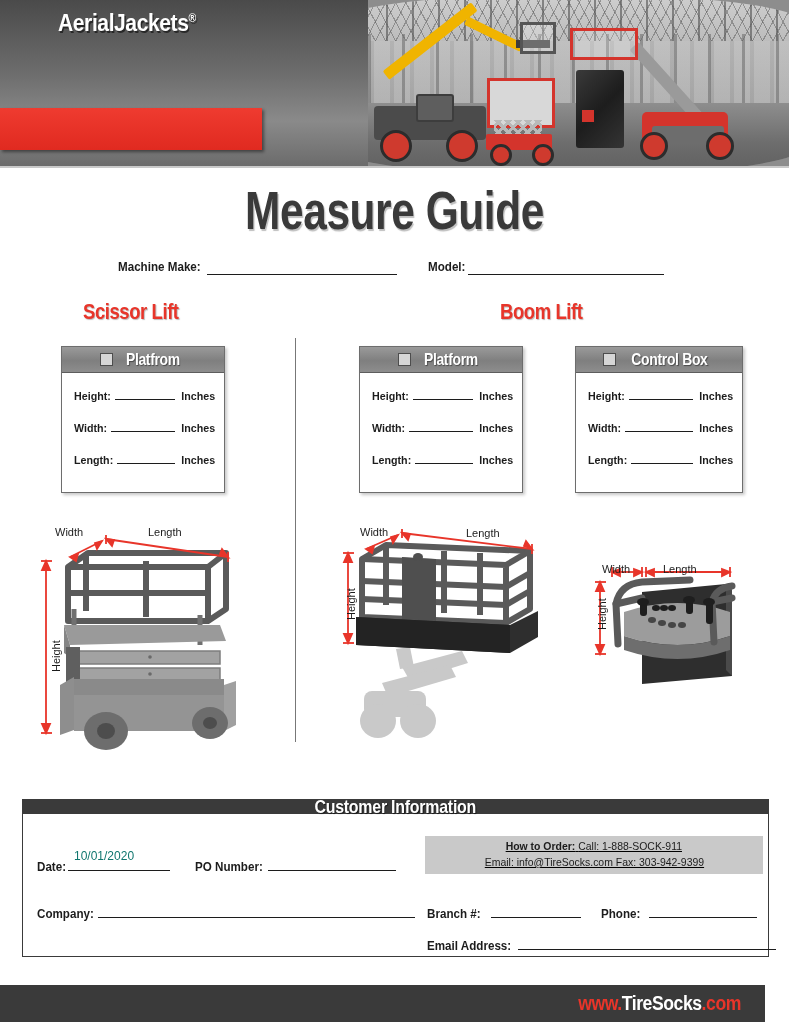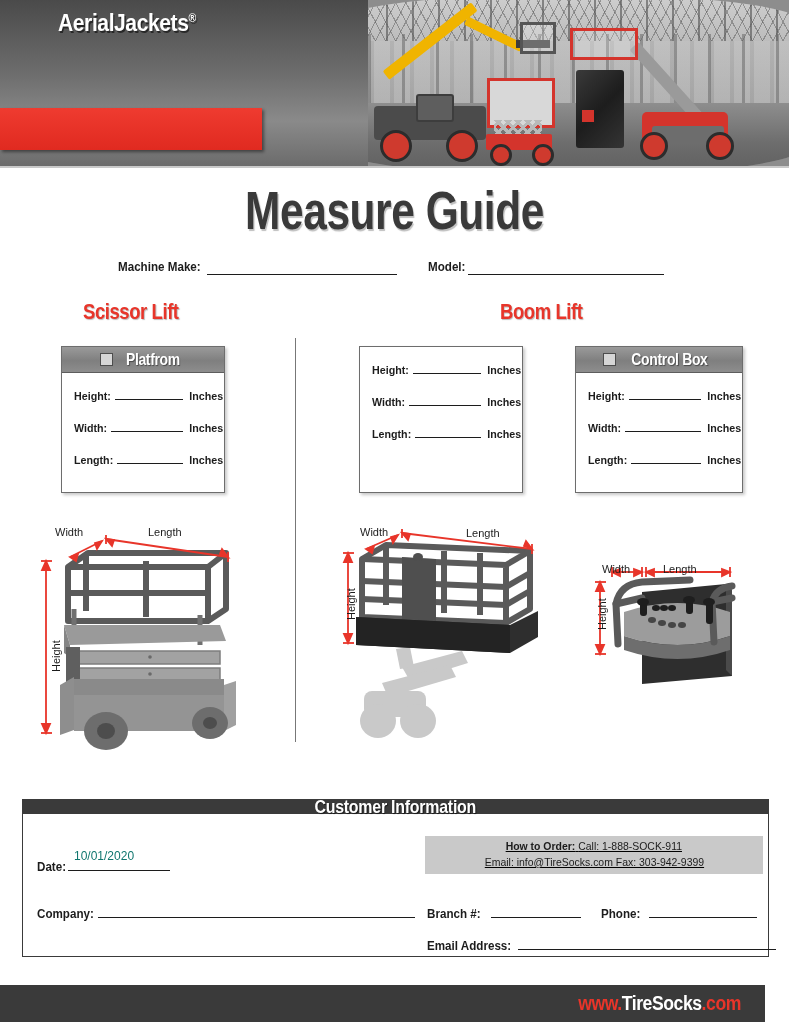--- a/index.html
+++ b/index.html
@@ -249,21 +249,21 @@
     background: #d6d6d6; border: 1.4px solid #4d4d4d;
     flex: 0 0 auto;
   }
   .mbox-title {
     font-family: "Liberation Sans", sans-serif;
     font-weight: bold; font-size: 17px; color: #ffffff;
     letter-spacing: -0.4px; transform: scaleX(.82);
     text-shadow: 1px 1px 1px rgba(0,0,0,.45);
     white-space: nowrap;
   }
-  .mbox-body { padding: 14px 0 10px 12px; text-align: center; }
+  .mbox-body { padding: 14px 8px 10px 12px; text-align: center; }
   .mrow {
     display: flex; align-items: baseline;
     margin-bottom: 17px; white-space: nowrap;
   }
   .mrow:last-child { margin-bottom: 0; }
   .mrow-label {
     font-family: "Liberation Sans", sans-serif;
     font-weight: bold; font-size: 11.5px; color: #1c1c1c;
     transform: scaleX(.93); transform-origin: left center;
   }
@@ -445,20 +445,24 @@
       </div>
       <div class="mrow">
         <span class="mrow-label">Length:</span>
         <span class="mrow-blank"></span>
         <span class="mrow-unit">Inches</span>
       </div>
     </div>
   </div>
 
   <div class="mbox" style="left:359px;top:346px;width:162px;height:145px">
+    <div class="mbox-head">
+      <span class="mbox-check"></span>
+      <span class="mbox-title">Platform</span>
+    </div>
     <div class="mbox-body">
       <div class="mrow">
         <span class="mrow-label">Height:</span>
         <span class="mrow-blank"></span>
         <span class="mrow-unit">Inches</span>
       </div>
       <div class="mrow">
         <span class="mrow-label">Width:</span>
         <span class="mrow-blank"></span>
         <span class="mrow-unit">Inches</span>
@@ -672,20 +676,24 @@
         <b>How to Order:</b>
         <span>Call: 1-888-SOCK-911</span>
       </div>
       <div class="howto-line">Email: info@TireSocks.com   Fax: 303-942-9399</div>
     </div>
 
     <div class="cust-fld" style="left:14px;top:56px">
       <span class="lbl">Date:</span>
       <span class="ln" style="width:102px"></span>
     </div>
+    <div class="cust-fld" style="left:172px;top:56px">
+      <span class="lbl">PO Number:</span>
+      <span class="ln" style="width:128px"></span>
+    </div>
 
     <div class="cust-fld" style="left:14px;top:103px">
       <span class="lbl">Company:</span>
       <span class="ln" style="width:317px"></span>
     </div>
     <div class="cust-fld" style="left:404px;top:103px">
       <span class="lbl">Branch #:</span>
       <span class="ln" style="width:90px;margin-left:6px"></span>
     </div>
     <div class="cust-fld" style="left:578px;top:103px">

